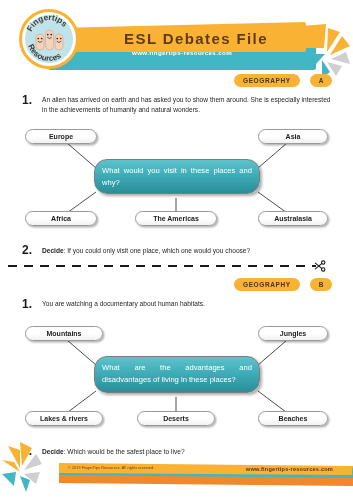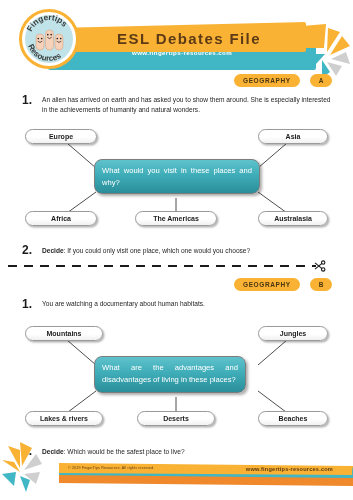--- a/index.html
+++ b/index.html
@@ -55,21 +55,21 @@
   .banner-yellow {
     position: absolute;
     left: 56px; top: 22px;
     width: 250px; height: 30px;
     background: #f9b233;
     clip-path: polygon(0 6px, 100% 0, 100% 100%, 0 100%);
     border-radius: 2px;
   }
   .banner-title {
     position: absolute;
-    left: 8px; top: 8px;
+    left: 15px; top: 8px;
     width: 100%;
     text-align: center;
     color: #5c3b16;
     font-size: 15px;
     font-weight: bold;
     letter-spacing: 1.4px;
   }
 
   
   .rays-tr { position: absolute; left: 300px; top: 22px; width: 53px; height: 62px; }
@@ -152,21 +152,21 @@
     font-weight: bold;
     color: #1c1c1c;
     line-height: 14px;
     box-shadow: 1.5px 1.5px 2px rgba(0,0,0,0.30);
   }
 
   .center-box {
     position: absolute;
     background: linear-gradient(180deg,#5fc2cc 0%,#3fadb8 45%,#2a8e99 100%);
     border: 1px solid #7d7d7d;
-    border-radius: 8px;
+    border-radius: 13px;
     color: #ffffff;
     font-size: 7.6px;
     font-weight: 500;
     line-height: 1.55;
     text-align: justify;
     padding: 5px 7px 4px 7px;
     box-shadow: 2px 2px 3px rgba(0,0,0,0.33);
   }
   .center-box span { display: block; }
 
@@ -346,21 +346,21 @@
       <line x1="176" y1="101" x2="176" y2="80" stroke="#3a3a3a" stroke-width="0.9"></line>
       <line x1="294" y1="101" x2="258" y2="74" stroke="#3a3a3a" stroke-width="0.9"></line>
     </svg>
 
     <div class="node" style="left:25px;  top:9px;  width:78px;">Mountains</div>
     <div class="node" style="left:258px; top:9px;  width:70px;">Jungles</div>
     <div class="node" style="left:25px;  top:94px; width:78px;">Lakes &amp; rivers</div>
     <div class="node" style="left:137px; top:94px; width:78px;">Deserts</div>
     <div class="node" style="left:258px; top:94px; width:70px;">Beaches</div>
 
-    <div class="center-box" style="left:94px; top:39px; width:152px; height:37px;">
+    <div class="center-box" style="left:94px; top:39px; width:166px; height:37px;">
       <span>What are the advantages and disadvantages of living in these places?</span>
     </div>
   </div>
 
   <div class="qnum" style="left:22px; top:444px;">2.</div>
   <div class="qtext" style="left:42px; top:447px; width:290px;"><b>Decide</b><span>: Which would be the safest place to live?</span></div>
 
   <svg class="rays-bl" viewBox="0 0 55 60">
     <polygon points="20,2 32,8 22,26" fill="#f9b233"></polygon>
     <polygon points="8,6 20,10 20,28" fill="#f9b233"></polygon>

